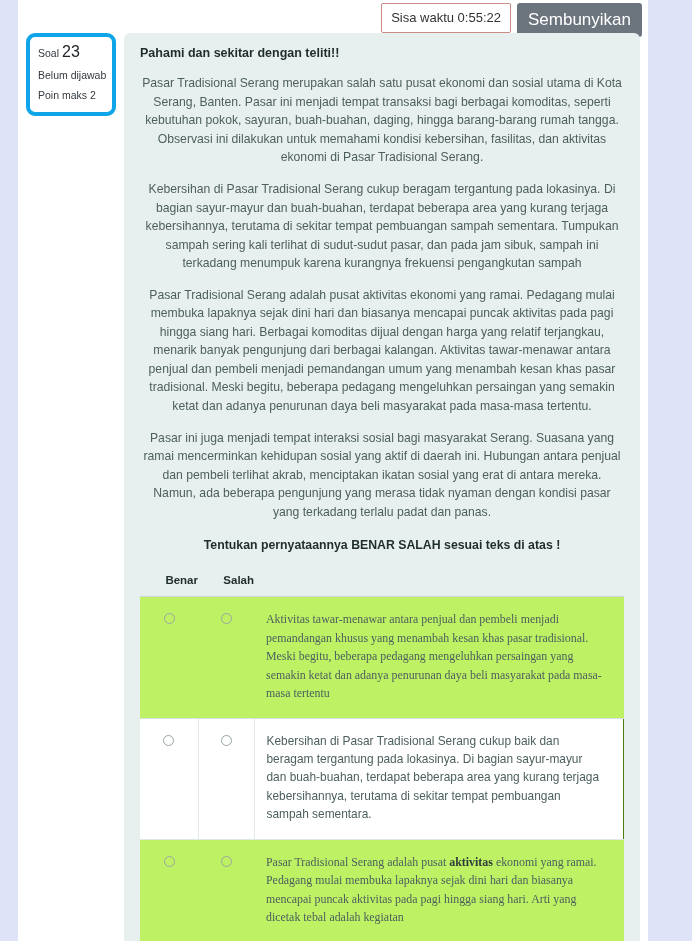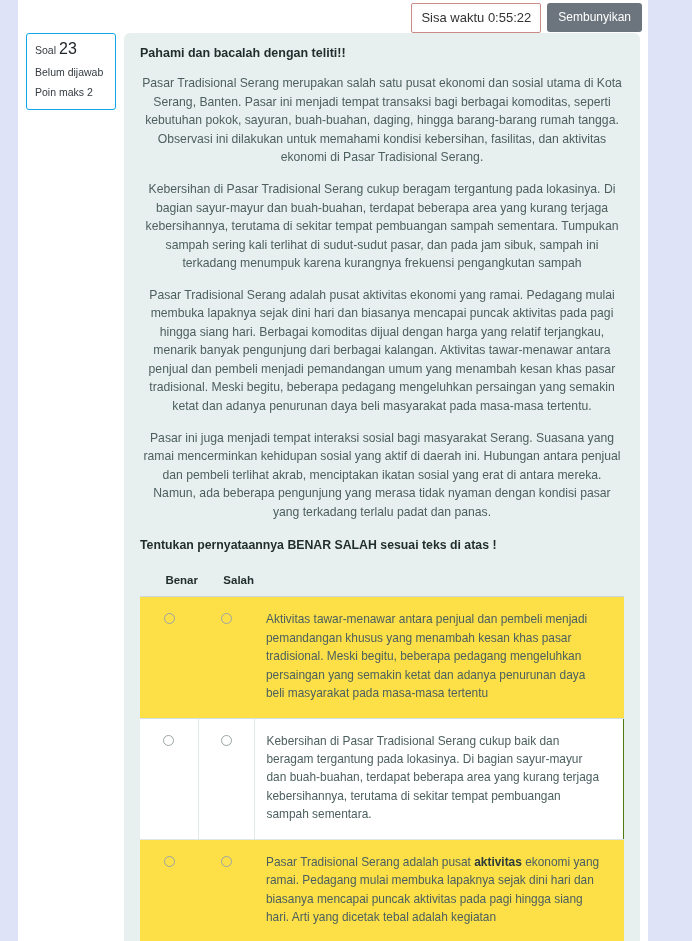--- a/index.html
+++ b/index.html
@@ -54,40 +54,40 @@
     color: #333333;
     font-size: 13px;
     line-height: 1;
     padding: 7px 9px 8px 9px;
     border-radius: 2px;
     white-space: nowrap;
   }
   .hide-btn {
     background: #6c757d;
     color: #ffffff;
-    font-size: 12px;
+    font-size: 17px;
     line-height: 1;
     padding: 8px 11px 9px 11px;
     border: 0;
     border-radius: 3px;
     margin-left: 6px;
     font-family: "Liberation Sans", sans-serif;
     cursor: pointer;
     white-space: nowrap;
   }
 
   
   .info-panel {
     position: absolute;
     left: 8px;
     top: 33px;
     width: 90px;
     background: #ffffff;
-    border: 1px solid #0ea5e9;
-    border-radius: 3px;
+    border: 4px solid #0ea5e9;
+    border-radius: 9px;
     padding: 6px 8px 8px 8px;
     box-sizing: border-box;
   }
   .info-line {
     font-size: 10.5px;
     color: #343a40;
     margin-bottom: 9px;
     line-height: 1.1;
     white-space: nowrap;
   }
@@ -124,20 +124,21 @@
     margin: 0 0 13px 0;
     text-align: center;
     color: #4c5f5e;
   }
   .qprompt {
     font-size: 12.3px;
     font-weight: bold;
     color: #1f2d2b;
     margin: 17px 0 20px 0;
     line-height: 1.3;
+    text-align: center;
   }
 
   
   .atable {
     width: 100%;
     border-collapse: collapse;
     table-layout: fixed;
   }
   .atable th {
     font-size: 11.5px;
@@ -150,21 +151,21 @@
   }
   .atable th.col-benar { width: 52px; padding-left: 6px; }
   .atable th.col-salah { width: 52px; padding-left: 4px; }
   .atable th.col-stmt  { }
 
   .atable td {
     vertical-align: top;
     padding: 13px 0 15px 0;
     border-bottom: 1px solid #dfe7e6;
   }
-  .atable tr.row-tint td { background: #fde047; border-bottom-color: #d3e0df; }
+  .atable tr.row-tint td { background: #bef264; border-bottom-color: #d3e0df; font-family: Liberation Serif, serif; }
   .atable tr.row-plain td { background: #ffffff; }
   .atable tr.row-plain td.c-radio { border-right: 1px solid #e3e9e8; }
   .atable td.c-radio { text-align: center; padding-left: 0; padding-right: 0; }
   .atable td.c-stmt {
     font-size: 11.9px;
     line-height: 1.55;
     color: #4c5f5e;
     padding-left: 12px;
     padding-right: 18px;
   }
@@ -199,21 +200,21 @@
   <div class="info-panel">
     <div class="info-line">
       <span>Soal</span><span class="info-num">23</span>
     </div>
     <div class="info-line">Belum dijawab</div>
     <div class="info-line">Poin maks 2</div>
   </div>
 
   <div class="qcard">
 
-    <div class="qtitle">Pahami dan bacalah dengan teliti!!</div>
+    <div class="qtitle">Pahami dan sekitar dengan teliti!!</div>
 
     <p class="qpara">Pasar Tradisional Serang merupakan salah satu pusat ekonomi dan sosial utama di Kota Serang, Banten. Pasar ini menjadi tempat transaksi bagi berbagai komoditas, seperti kebutuhan pokok, sayuran, buah-buahan, daging, hingga barang-barang rumah tangga. Observasi ini dilakukan untuk memahami kondisi kebersihan, fasilitas, dan aktivitas ekonomi di Pasar Tradisional Serang.</p>
     <p class="qpara">Kebersihan di Pasar Tradisional Serang cukup beragam tergantung pada lokasinya. Di bagian sayur-mayur dan buah-buahan, terdapat beberapa area yang kurang terjaga kebersihannya, terutama di sekitar tempat pembuangan sampah sementara. Tumpukan sampah sering kali terlihat di sudut-sudut pasar, dan pada jam sibuk, sampah ini terkadang menumpuk karena kurangnya frekuensi pengangkutan sampah</p>
     <p class="qpara">Pasar Tradisional Serang adalah pusat aktivitas ekonomi yang ramai. Pedagang mulai membuka lapaknya sejak dini hari dan biasanya mencapai puncak aktivitas pada pagi hingga siang hari. Berbagai komoditas dijual dengan harga yang relatif terjangkau, menarik banyak pengunjung dari berbagai kalangan. Aktivitas tawar-menawar antara penjual dan pembeli menjadi pemandangan umum yang menambah kesan khas pasar tradisional. Meski begitu, beberapa pedagang mengeluhkan persaingan yang semakin ketat dan adanya penurunan daya beli masyarakat pada masa-masa tertentu.</p>
     <p class="qpara">Pasar ini juga menjadi tempat interaksi sosial bagi masyarakat Serang. Suasana yang ramai mencerminkan kehidupan sosial yang aktif di daerah ini. Hubungan antara penjual dan pembeli terlihat akrab, menciptakan ikatan sosial yang erat di antara mereka. Namun, ada beberapa pengunjung yang merasa tidak nyaman dengan kondisi pasar yang terkadang terlalu padat dan panas.</p>
 
     <div class="qprompt">Tentukan pernyataannya BENAR SALAH sesuai teks di atas !</div>
 
     <table class="atable">
       <thead>

